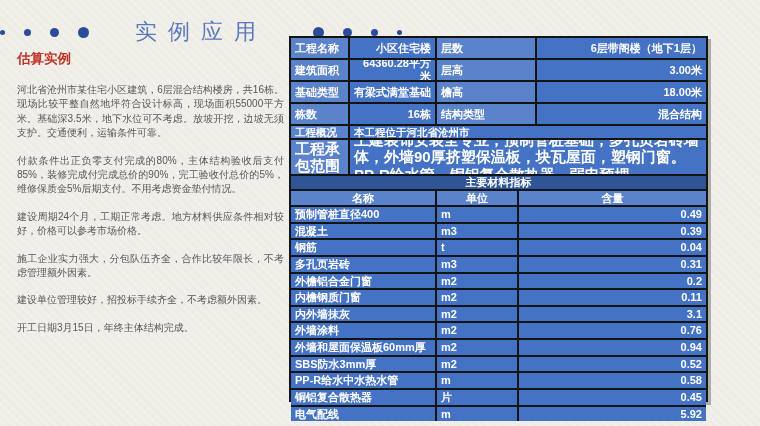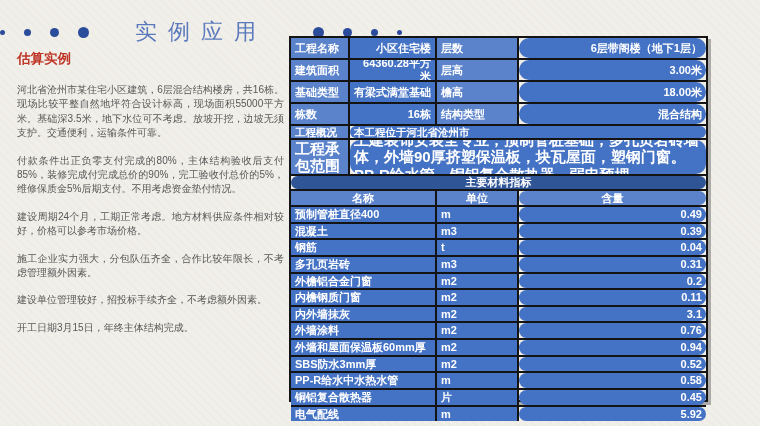--- a/index.html
+++ b/index.html
@@ -68,25 +68,25 @@
   .trow { display: flex; width: 100%; border-bottom: 2px solid #141414; }
   .trow:last-child, .mrow:last-child { border-bottom: none; }
   .cell {
     display: flex; align-items: center;
     border-right: 2px solid #141414;
     background: #4472C4;
     padding: 1px 4px;
     overflow: hidden;
     line-height: 1.15;
   }
-  .cell:last-child { border-right: none; border-radius: 10px; }
+  .cell:last-child { border-right: none; }
   .lbl { background: #5B83CB; }
   .c1 { width: 59px; flex: none; }
   .c2 { width: 87px; flex: none; justify-content: flex-end; text-align: right; }
-  .c3 { width: 82px; flex: none; }
+  .c3 { width: 100px; flex: none; }
   .c4 { flex: 1; justify-content: flex-end; text-align: right; }
   .span-rest { flex: 1; justify-content: flex-start; text-align: left; }
   .info-row { height: 22px; flex: none; }
   .overview-row { height: 14px; flex: none; font-size: 10.5px; }
   .scope-row { height: 36px; flex: none; font-size: 15px; }
   .scope-row .cell { align-items: center; }
   .section-row { height: 15px; flex: none; }
   .section-row .cell { background: #2F5597; justify-content: center; }
   .colhead-row { height: 16px; flex: none; }
   .colhead-row .cell { background: #5B83CB; justify-content: center; text-align: center; }

